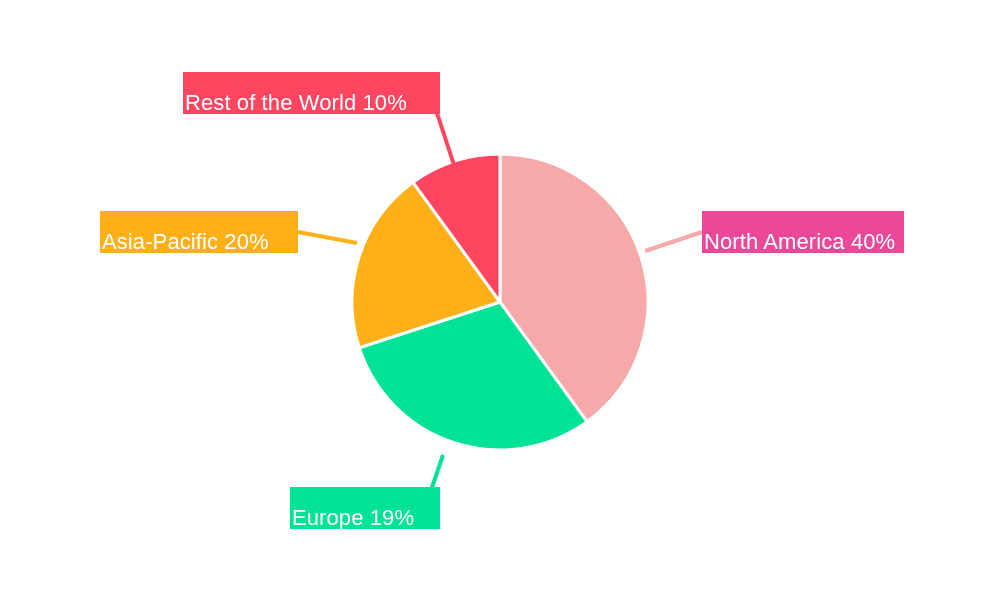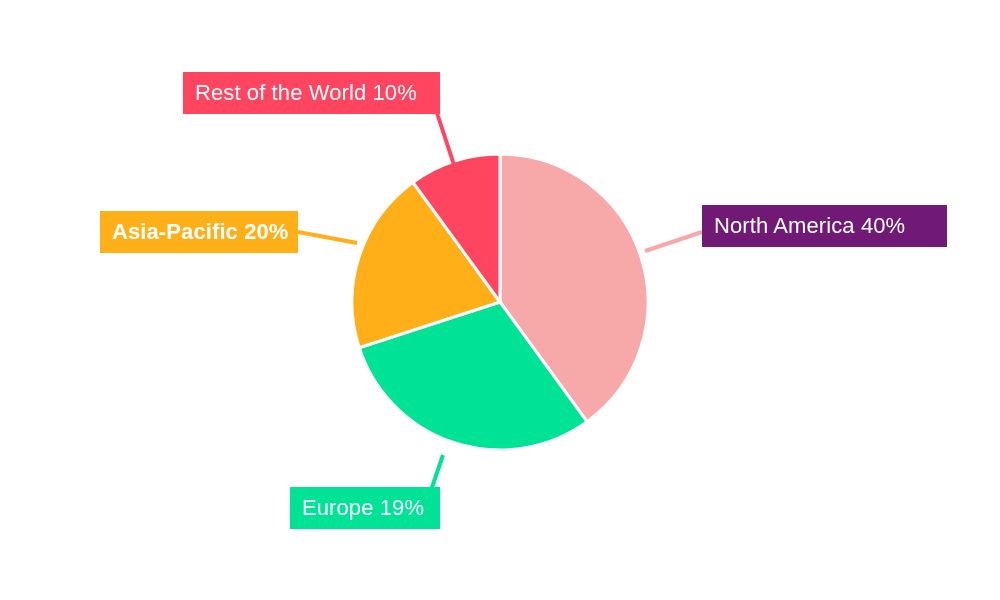--- a/index.html
+++ b/index.html
@@ -20,27 +20,27 @@
   #pie-svg {
     position: absolute;
     left: 0;
     top: 0;
     width: 1000px;
     height: 600px;
   }
   .callout-label {
     position: absolute;
     display: flex;
-    align-items: center;
+    align-items: flex-end;
     color: #ffffff;
     font-family: "Liberation Sans", sans-serif;
     font-size: 22px;
     line-height: 1;
     white-space: nowrap;
-    padding: 0 12px;
+    padding: 0 2px;
     height: 42px;
     box-sizing: border-box;
     letter-spacing: 0.1px;
   }
 </style>
 </head>
 <body>
 
 <div id="canvas">
 
@@ -53,29 +53,29 @@
     </g>
 
     <g>
       <path d="M 645 251 L 702 232" stroke="#F7A8A8" stroke-width="4" fill="none"></path>
       <path d="M 443 455 L 425 508" stroke="#00E396" stroke-width="4" fill="none"></path>
       <path d="M 357 243 L 298 232" stroke="#FFB019" stroke-width="4" fill="none"></path>
       <path d="M 455 168 L 437 113" stroke="#FF4560" stroke-width="4" fill="none"></path>
     </g>
   </svg>
 
-  <div class="callout-label" style="left:702px; top:205px; width:245px; background:#701a75;">
+  <div class="callout-label" style="left:702px; top:211px; width:202px; background:#ec4899;">
     <span>North America 40%</span>
   </div>
 
   <div class="callout-label" style="left:290px; top:487px; width:150px; background:#00E396;">
     <span>Europe 19%</span>
   </div>
 
-  <div class="callout-label" style="left:100px; top:211px; width:198px; background:#FFB019;font-weight:bold;">
+  <div class="callout-label" style="left:100px; top:211px; width:198px; background:#FFB019;">
     <span>Asia-Pacific 20%</span>
   </div>
 
   <div class="callout-label" style="left:183px; top:72px; width:257px; background:#FF4560;">
     <span>Rest of the World 10%</span>
   </div>
 
 </div>
 
 </body></html>

